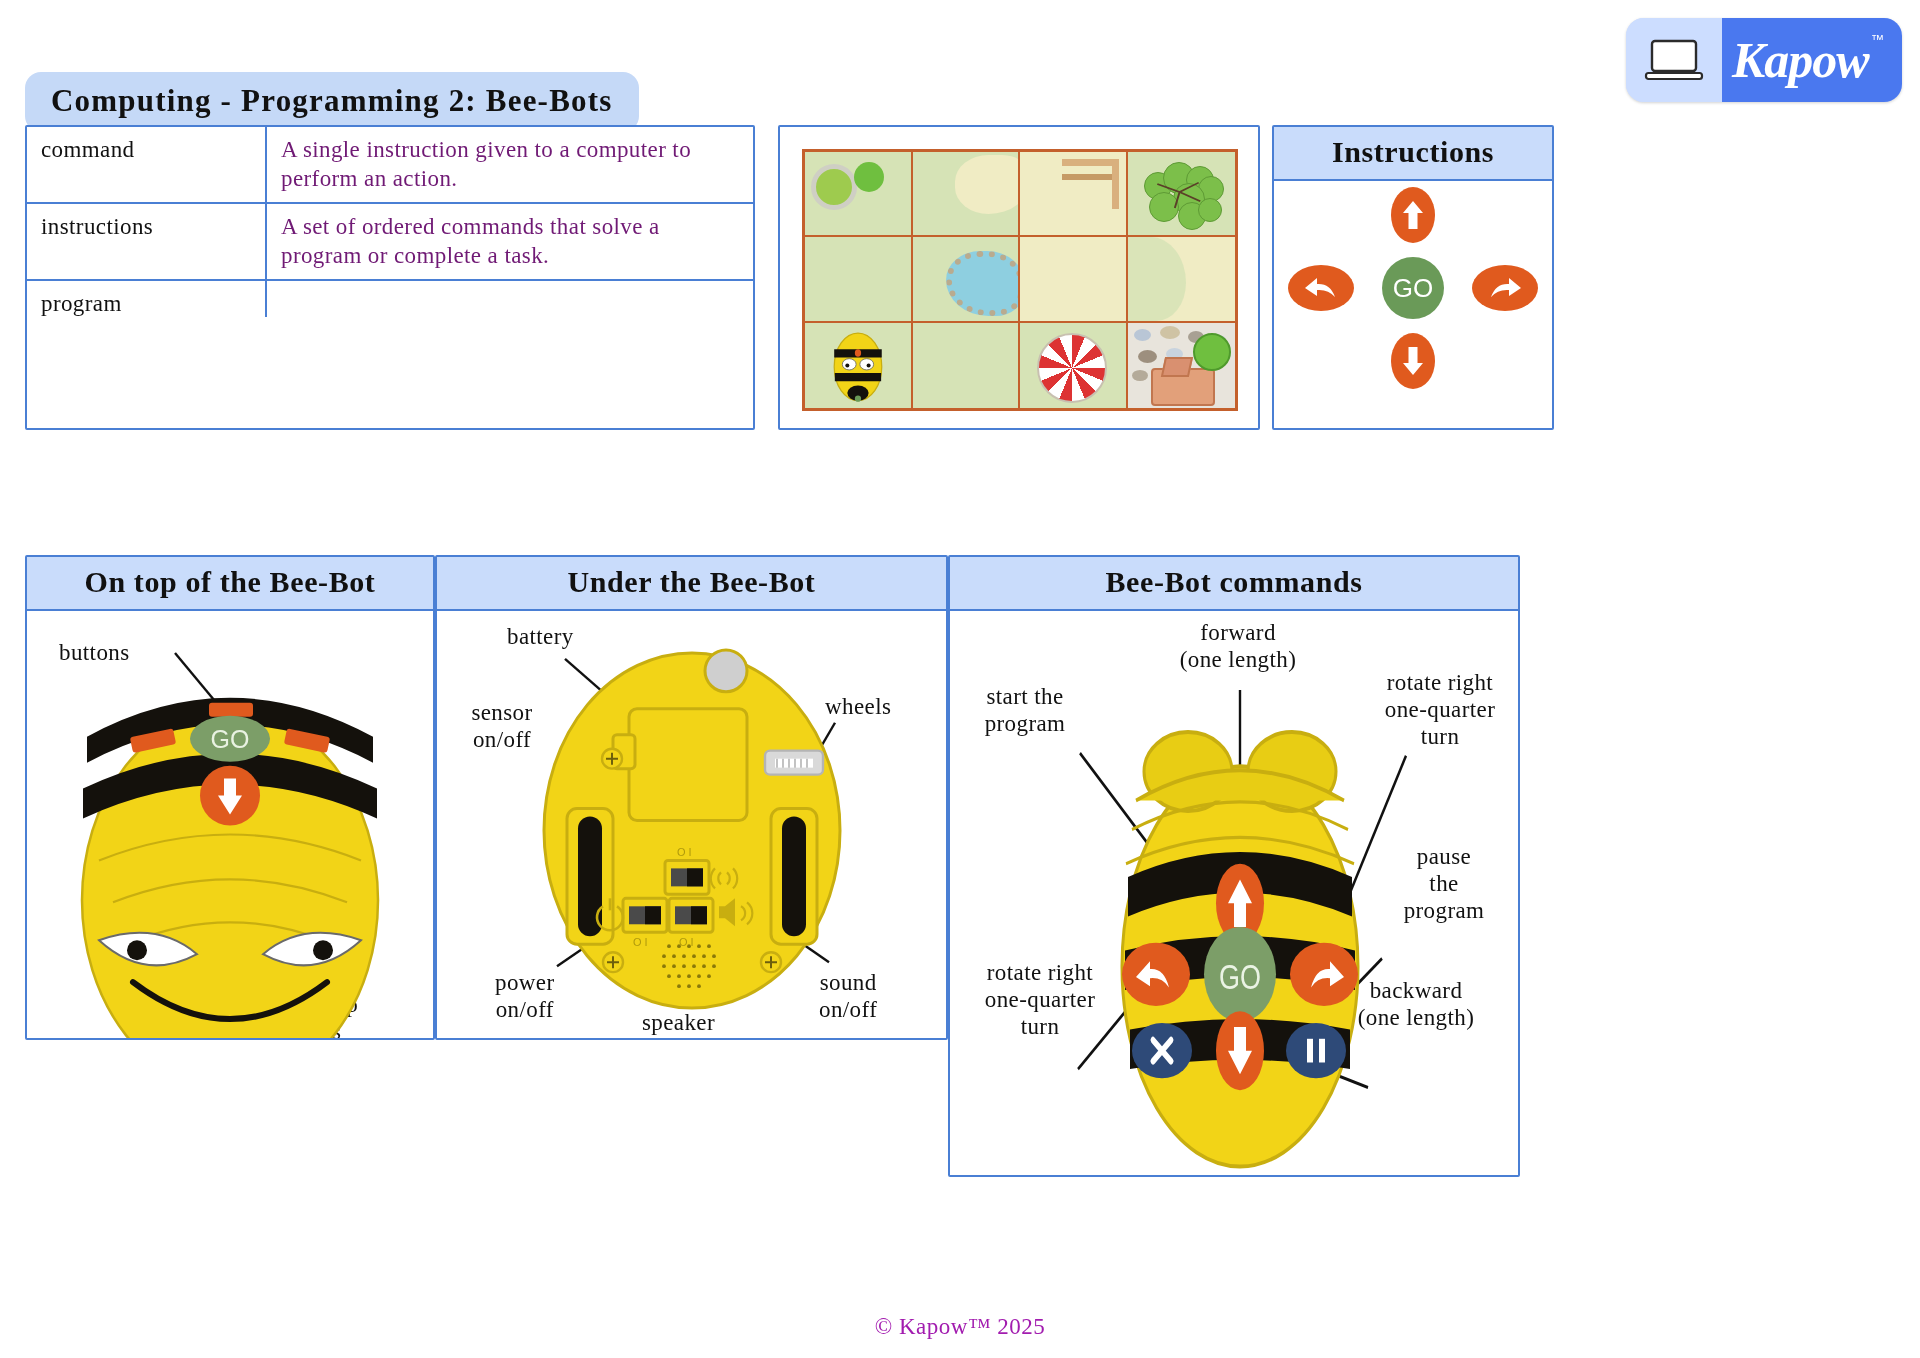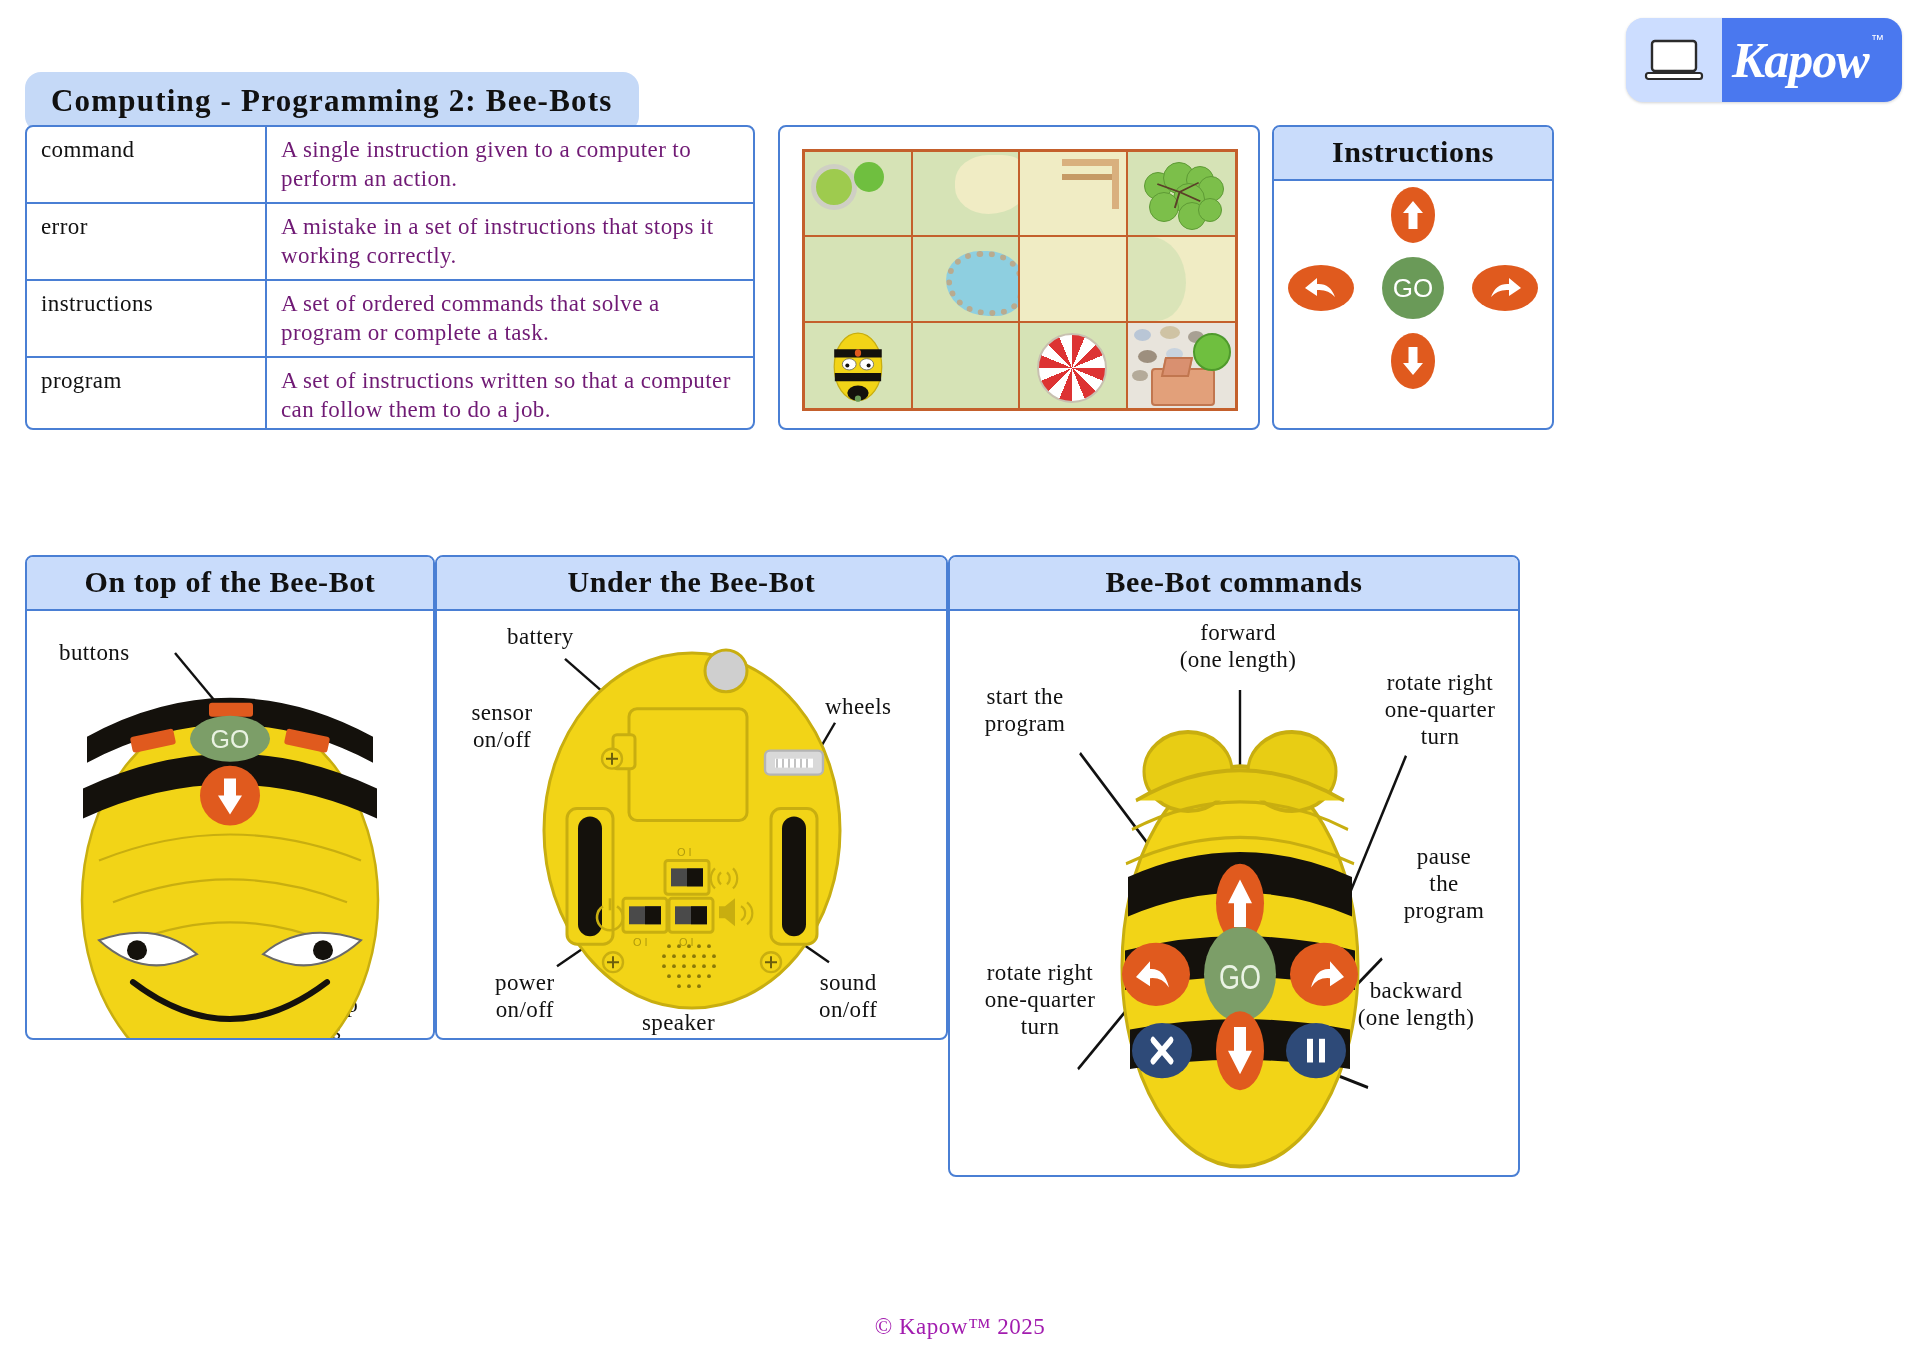--- a/index.html
+++ b/index.html
@@ -34,21 +34,21 @@
     font-family:Liberation Serif, serif;
     font-style:italic;font-weight:700;font-size:50px;color:#fff;
     letter-spacing:-1px;
   }
   .logo-tm{position:absolute;right:18px;top:14px;color:#fff;font-size:13px;}
 
   
   .card{
     position:absolute;
     border:2.5px solid #4a7fd4;
-    border-radius:8px;
+    border-radius:2px;
     background:#fff;
     box-sizing:border-box;
     overflow:hidden;
   }
   .card-head{
     background:#c9dcfb;
     border-bottom:2.5px solid #4a7fd4;
     text-align:center;
     font-family:"Liberation Serif", serif;
     font-size:30px;font-weight:600;letter-spacing:.6px;
@@ -157,30 +157,25 @@
       <span class="logo-tm">™</span>
     </div>
   </div>
 
   <div class="card" id="vocab">
     <div class="vrow">
       <div class="vterm">command</div>
       <div class="vdef">A single instruction given to a computer to perform an action.</div>
     </div>
     <div class="vrow">
-      <div class="vterm">error</div>
-      <div class="vdef">A mistake in a set of instructions that stops it working correctly.</div>
-    </div>
-    <div class="vrow">
       <div class="vterm">instructions</div>
       <div class="vdef">A set of ordered commands that solve a program or complete a task.</div>
     </div>
     <div class="vrow">
       <div class="vterm">program</div>
-      <div class="vdef">A set of instructions written so that a computer can follow them to do a job.</div>
     </div>
   </div>
 
   <div class="card" id="mat">
     <div class="mat-inner">
 
       <div class="mcell g-green">
         <div class="bush" style="left:6%;top:14%;width:46px;height:46px;background:#9ecb4e;border:5px solid #cfcfc4;box-sizing:border-box;"></div>
         <div class="bush" style="left:46%;top:12%;width:30px;height:30px;background:#6fbf3f;"></div>
       </div>

